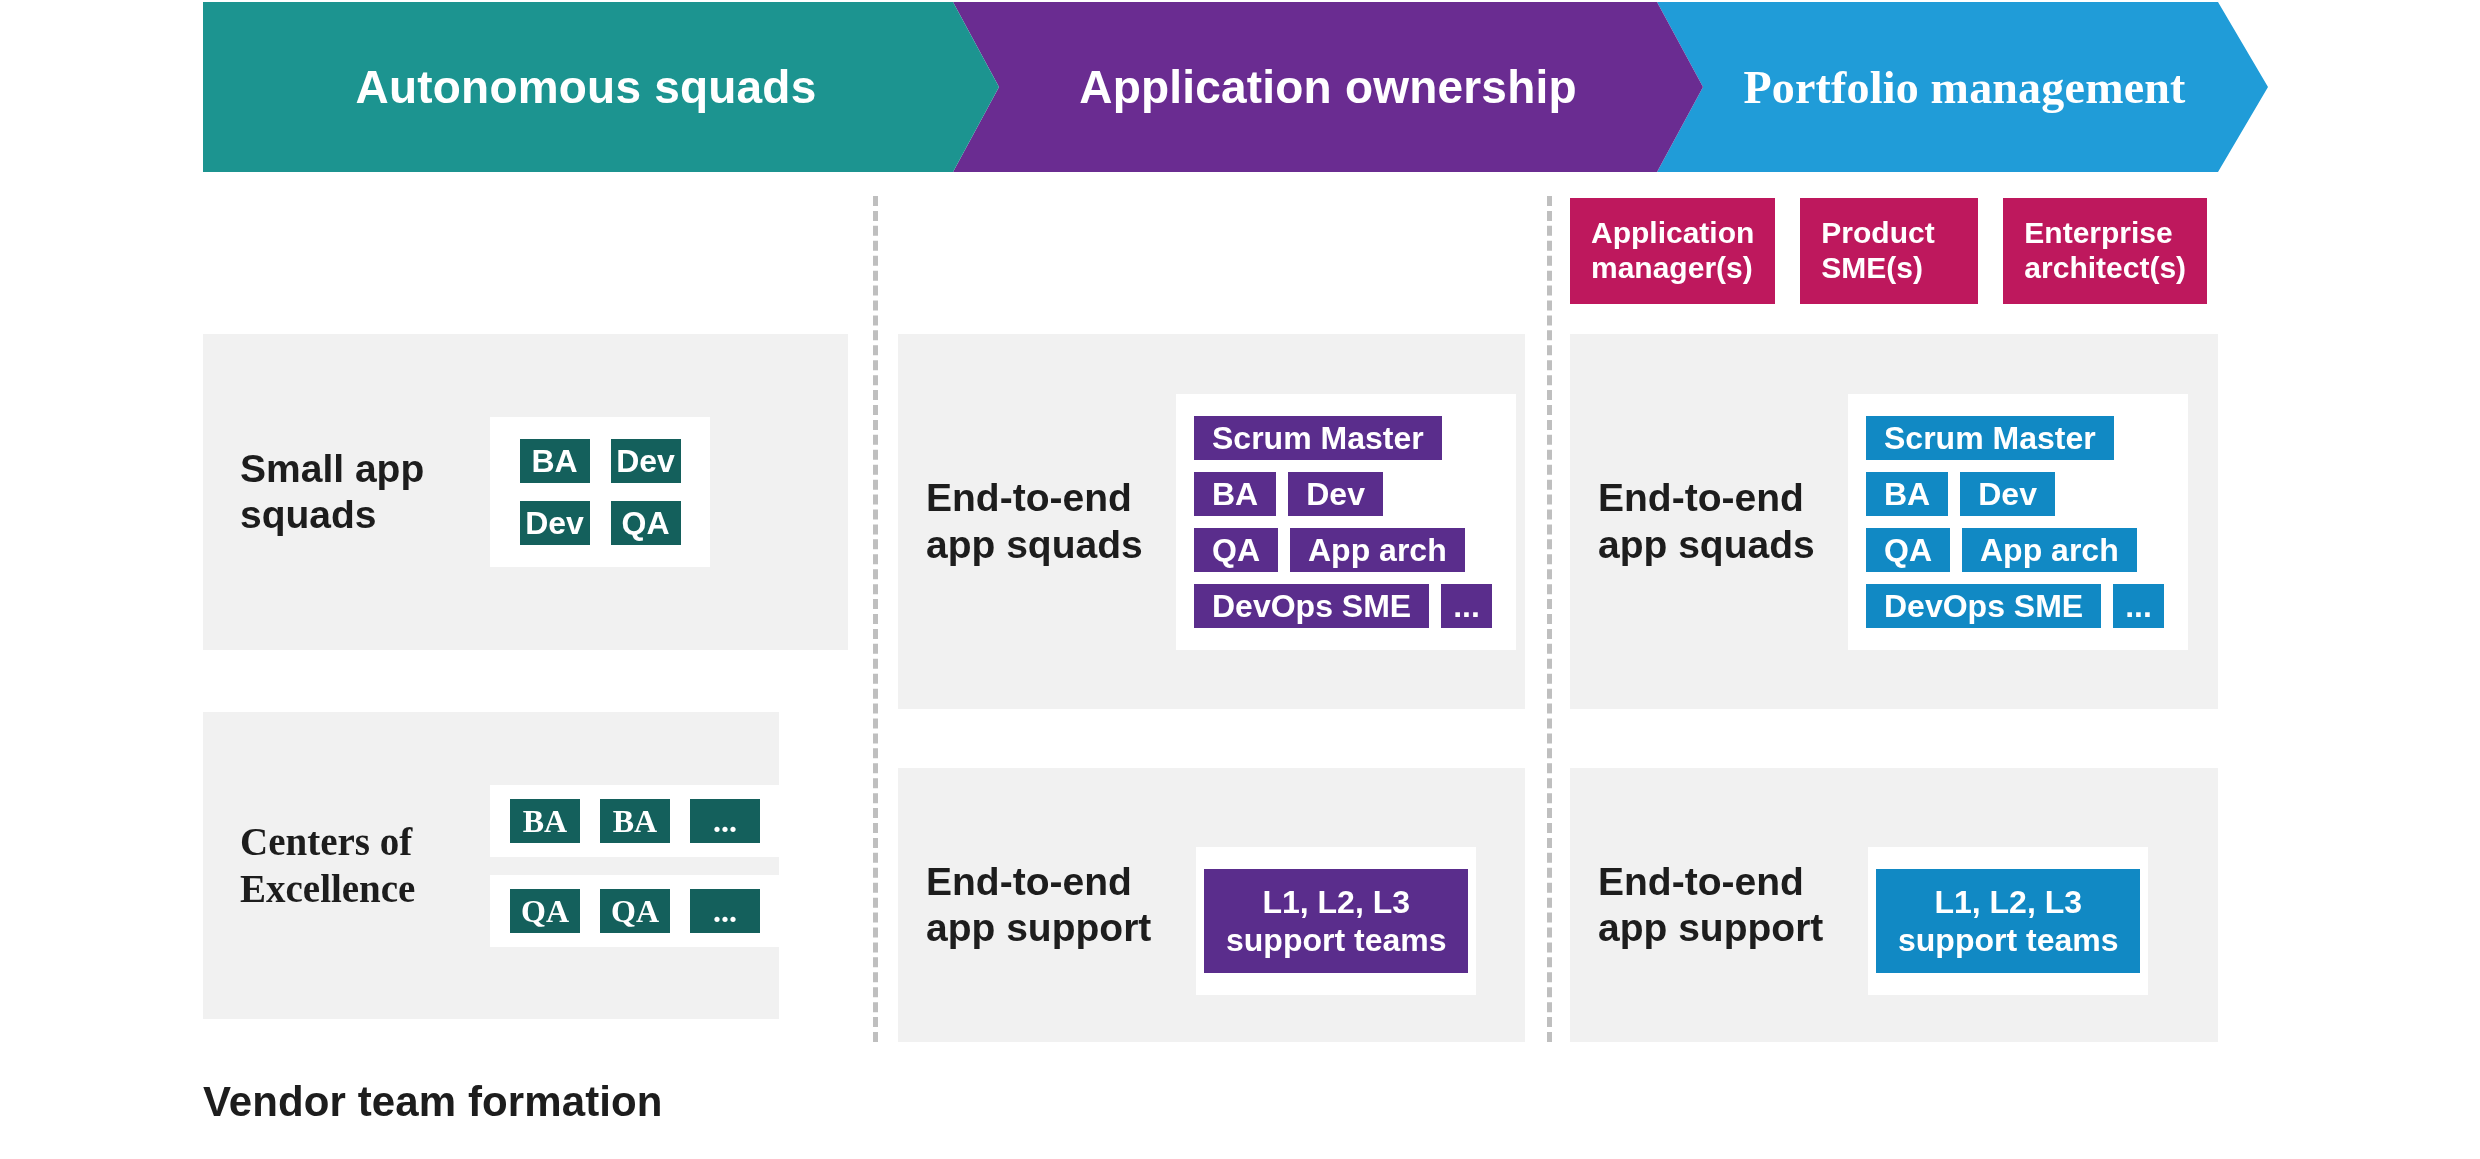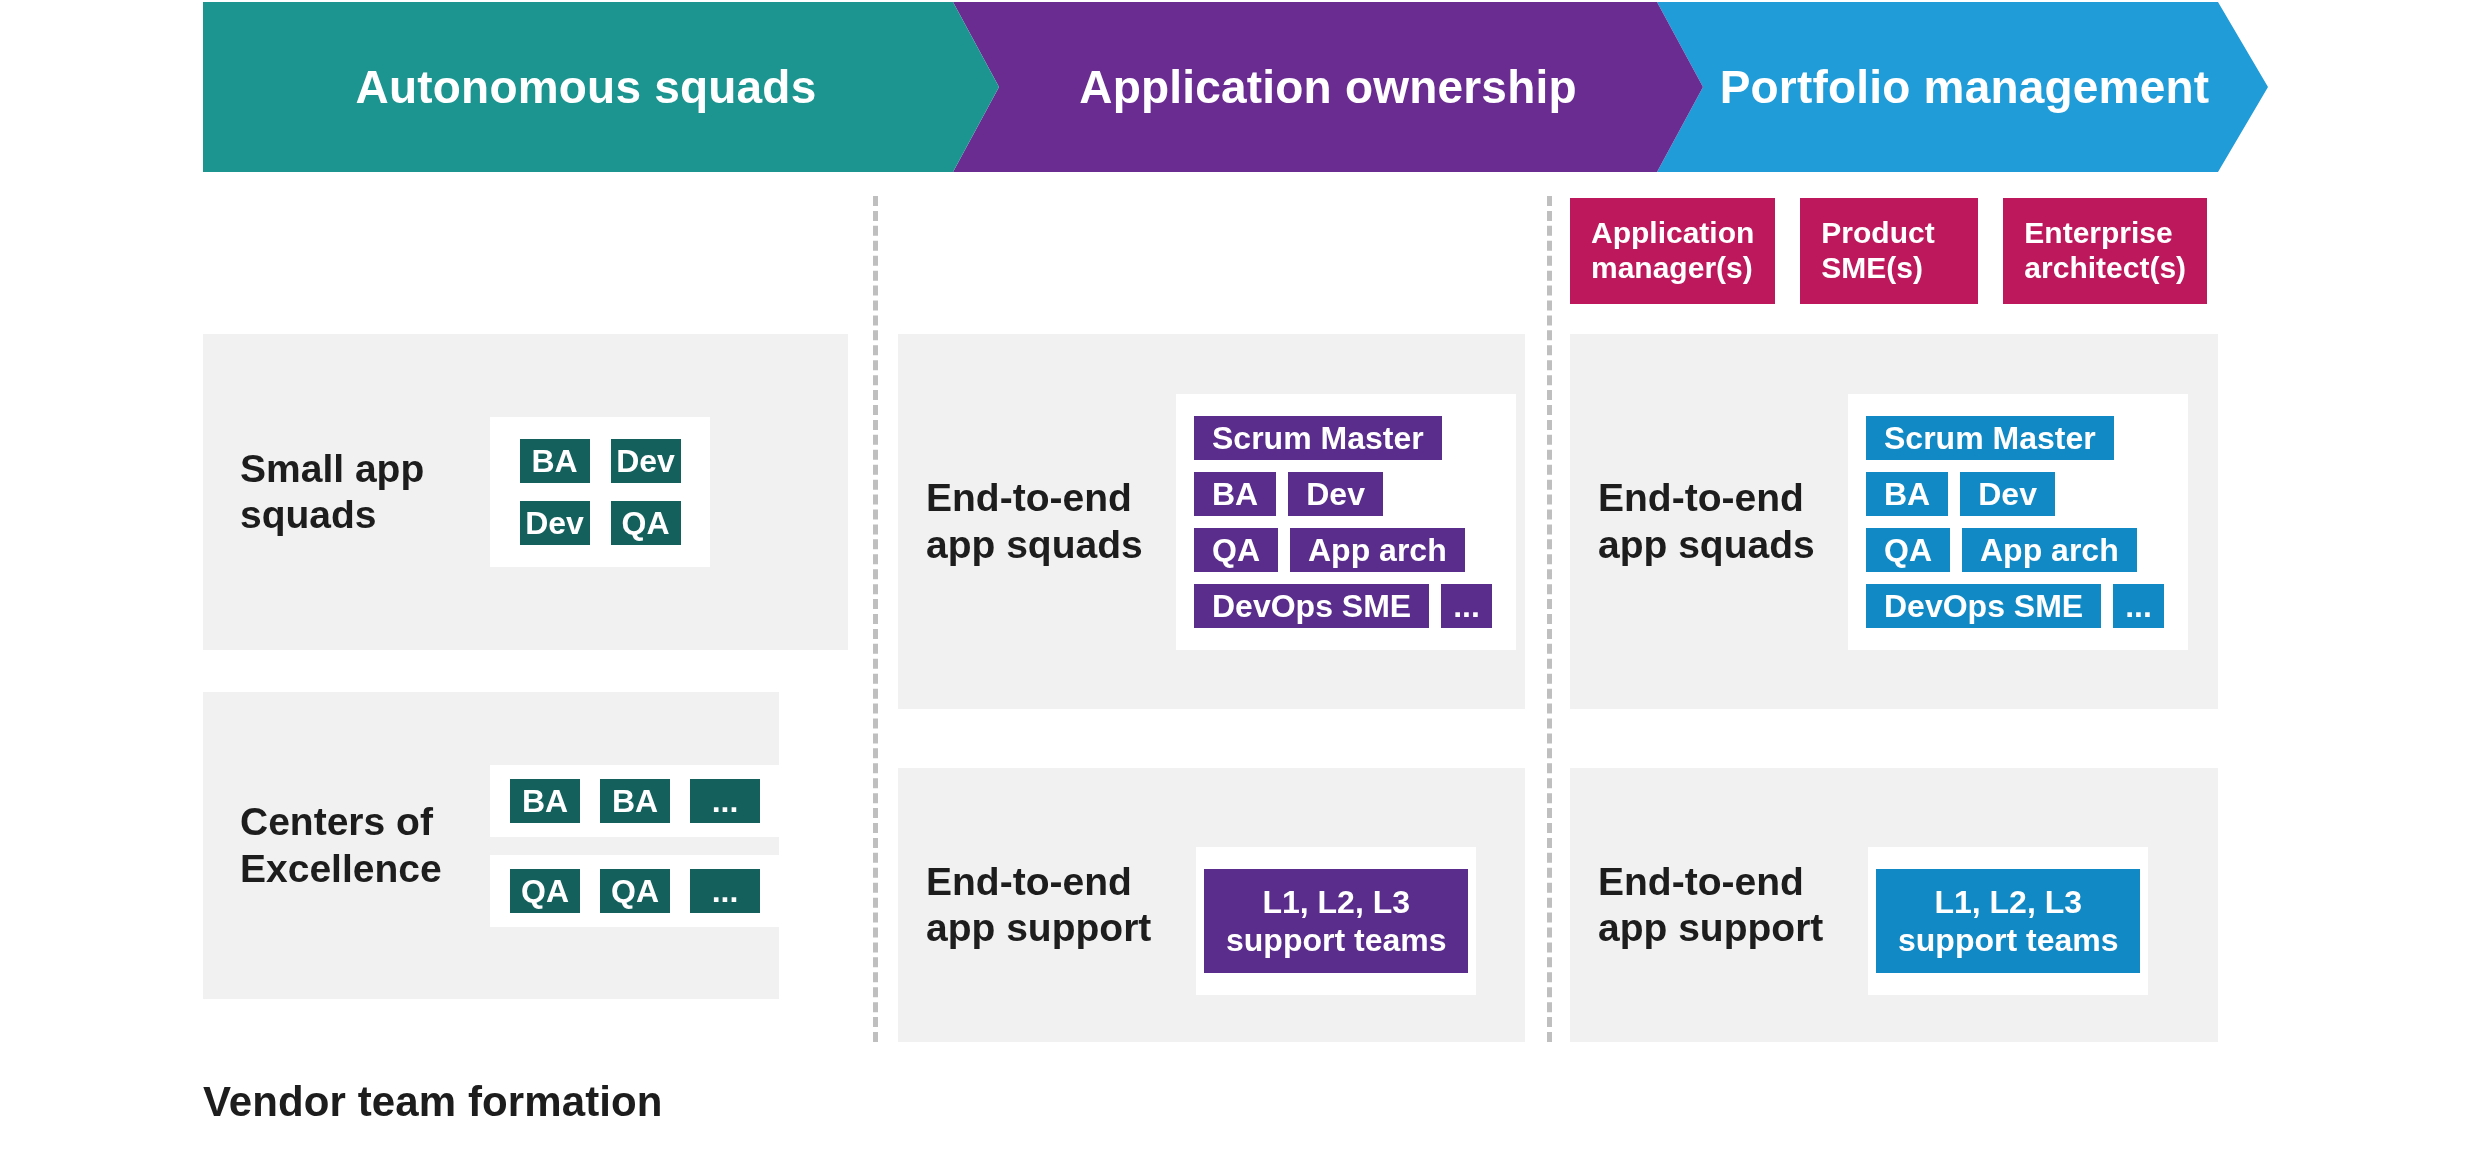--- a/index.html
+++ b/index.html
@@ -54,21 +54,21 @@
     z-index: 2;
     clip-path: polygon(0 0, calc(100% - 46px) 0, 100% 50%, calc(100% - 46px) 100%, 0 100%, 46px 50%);
   }
   .chev-2 .chev-label { margin-left: 18px; margin-right: 18px; }
   .chev-3 {
     left: 1454px;
     width: 611px;
     z-index: 1;
     clip-path: polygon(0 0, calc(100% - 50px) 0, 100% 50%, calc(100% - 50px) 100%, 0 100%, 46px 50%);
   }
-  .chev-3 .chev-label { margin-left: 14px; margin-right: 10px; }
+  .chev-3 .chev-label { margin-left: 14px; margin-right: 10px; font-family: Liberation Serif, serif; }
 
   
   .divider {
     position: absolute;
     top: 196px;
     width: 0;
     height: 846px;
     border-left: 5px dashed #bfbfbf;
   }
   .divider-1 { left: 873px; }
@@ -127,21 +127,21 @@
     display: flex;
     align-items: center;
     justify-content: center;
     box-sizing: border-box;
     white-space: pre-line;
     text-align: center;
   }
 
   
   .p-c1-r1 { left: 203px;  top: 334px; width: 645px;  height: 316px; }
-  .p-c1-r2 { left: 203px;  top: 692px; width: 576px;  height: 307px; }
+  .p-c1-r2 { left: 203px;  top: 712px; width: 576px;  height: 307px; font-family: Liberation Serif, serif; }
   
   .p-c2-r1 { left: 898px;  top: 334px; width: 627px;  height: 375px; }
   .p-c2-r2 { left: 898px;  top: 768px; width: 627px;  height: 274px; }
   
   .p-c3-r1 { left: 1570px; top: 334px; width: 648px;  height: 375px; }
   .p-c3-r2 { left: 1570px; top: 768px; width: 648px;  height: 274px; }
 
   
   .p-c1-r1 .panel-label { margin-left: 37px; width: 200px; }
   .p-c1-r1 .panel-card {

